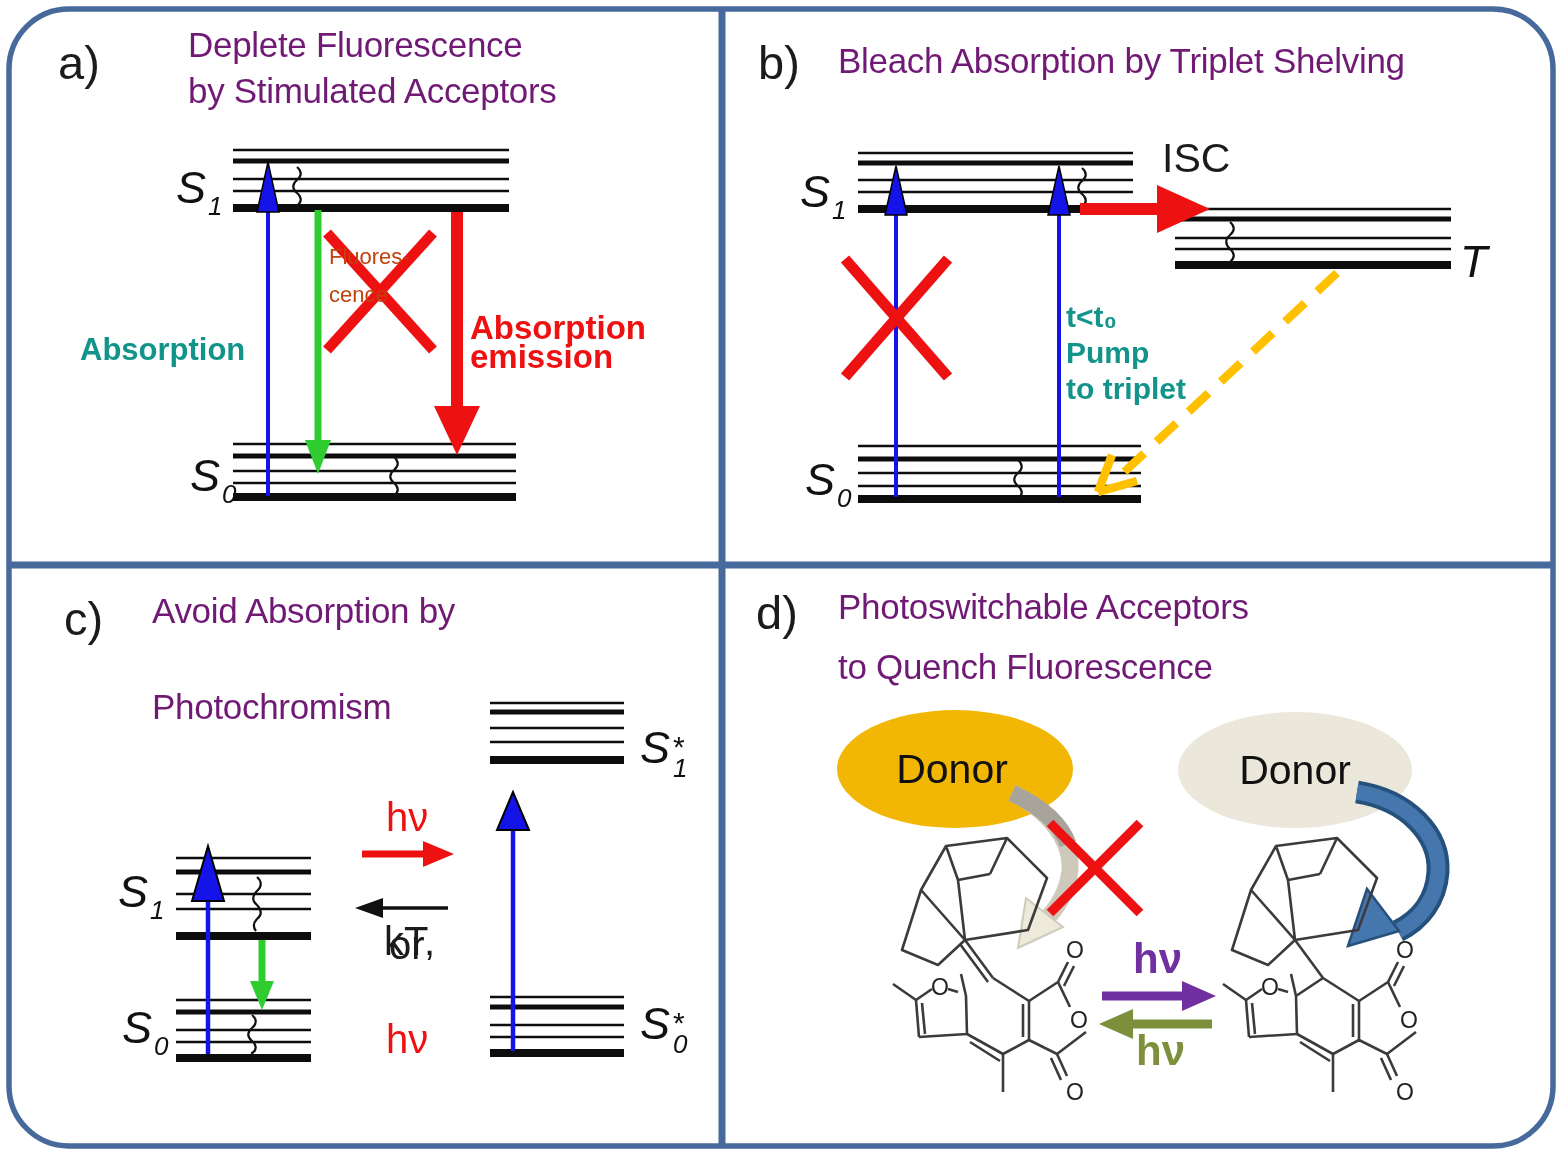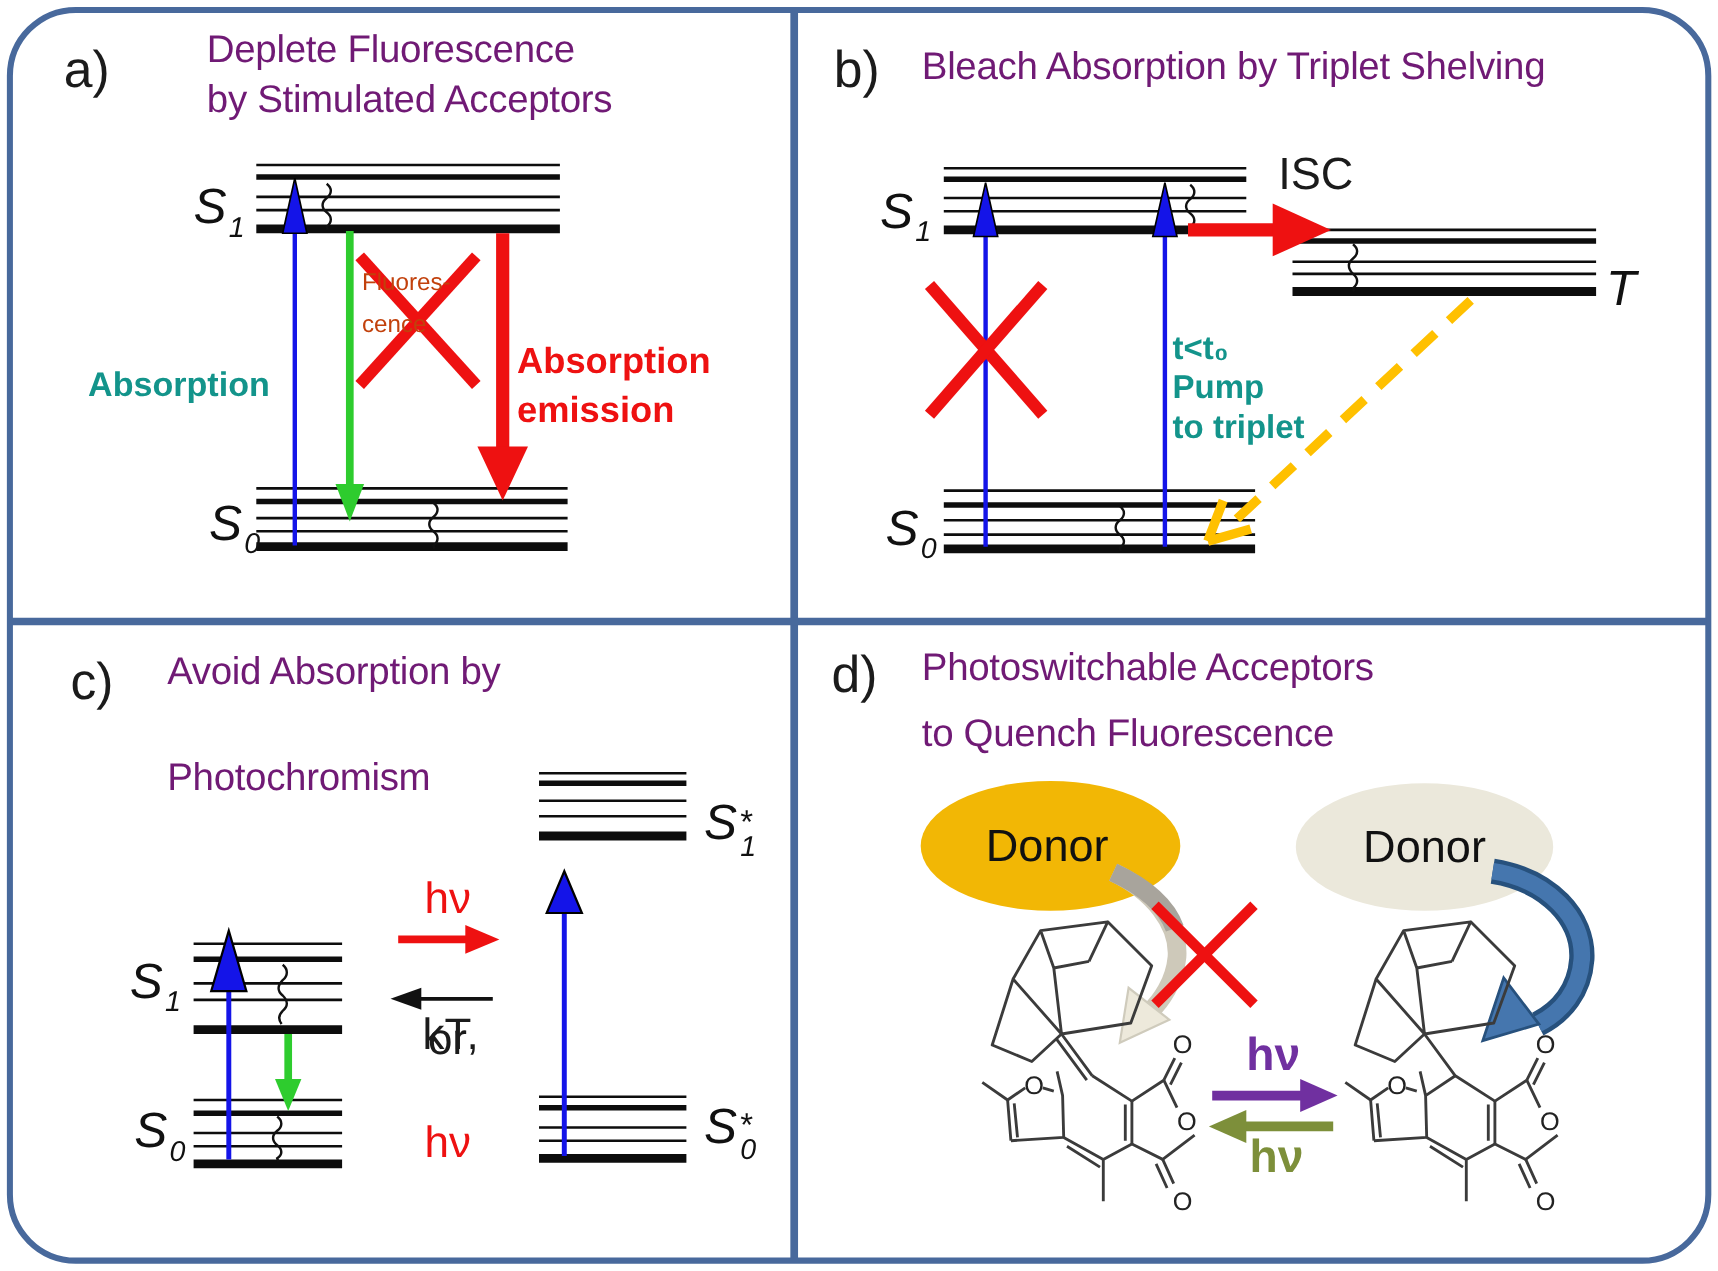--- a/index.html
+++ b/index.html
@@ -246,21 +246,21 @@
 
   <div class="t tag" style="left:58px;top:38px;">a)</div>
   <div class="t title" style="left:188px;top:26px;">Deplete Fluorescence</div>
   <div class="t title" style="left:188px;top:72px;">by Stimulated Acceptors</div>
   <div class="t slabel" style="left:176px;top:164px;"><span>S</span><span class="ssub">1</span></div>
   <div class="t slabel" style="left:190px;top:452px;"><span>S</span><span class="ssub">0</span></div>
   <div class="t teal" style="left:80px;top:306px;">Absorption</div>
   <div class="t green" style="left:329px;top:245px;">Fluores-</div>
   <div class="t green" style="left:329px;top:283px;">cence</div>
   <div class="t redbold" style="left:470px;top:310px;">Absorption</div>
-  <div class="t redbold" style="left:470px;top:355px;">emission</div>
+  <div class="t redbold" style="left:470px;top:339px;">emission</div>
 
   <div class="t tag" style="left:758px;top:38px;">b)</div>
   <div class="t title" style="left:838px;top:42px;">Bleach Absorption by Triplet Shelving</div>
   <div class="t slabel" style="left:800px;top:168px;"><span>S</span><span class="ssub">1</span></div>
   <div class="t slabel" style="left:805px;top:456px;"><span>S</span><span class="ssub">0</span></div>
   <div class="t isc" style="left:1162px;top:136px;">ISC</div>
   <div class="t slabel" style="left:1460px;top:238px;">T</div>
   <div class="t pump" style="left:1066px;top:264px;">t&lt;t₀</div>
   <div class="t pump" style="left:1066px;top:300px;">Pump</div>
   <div class="t pump" style="left:1066px;top:336px;">to triplet</div>

